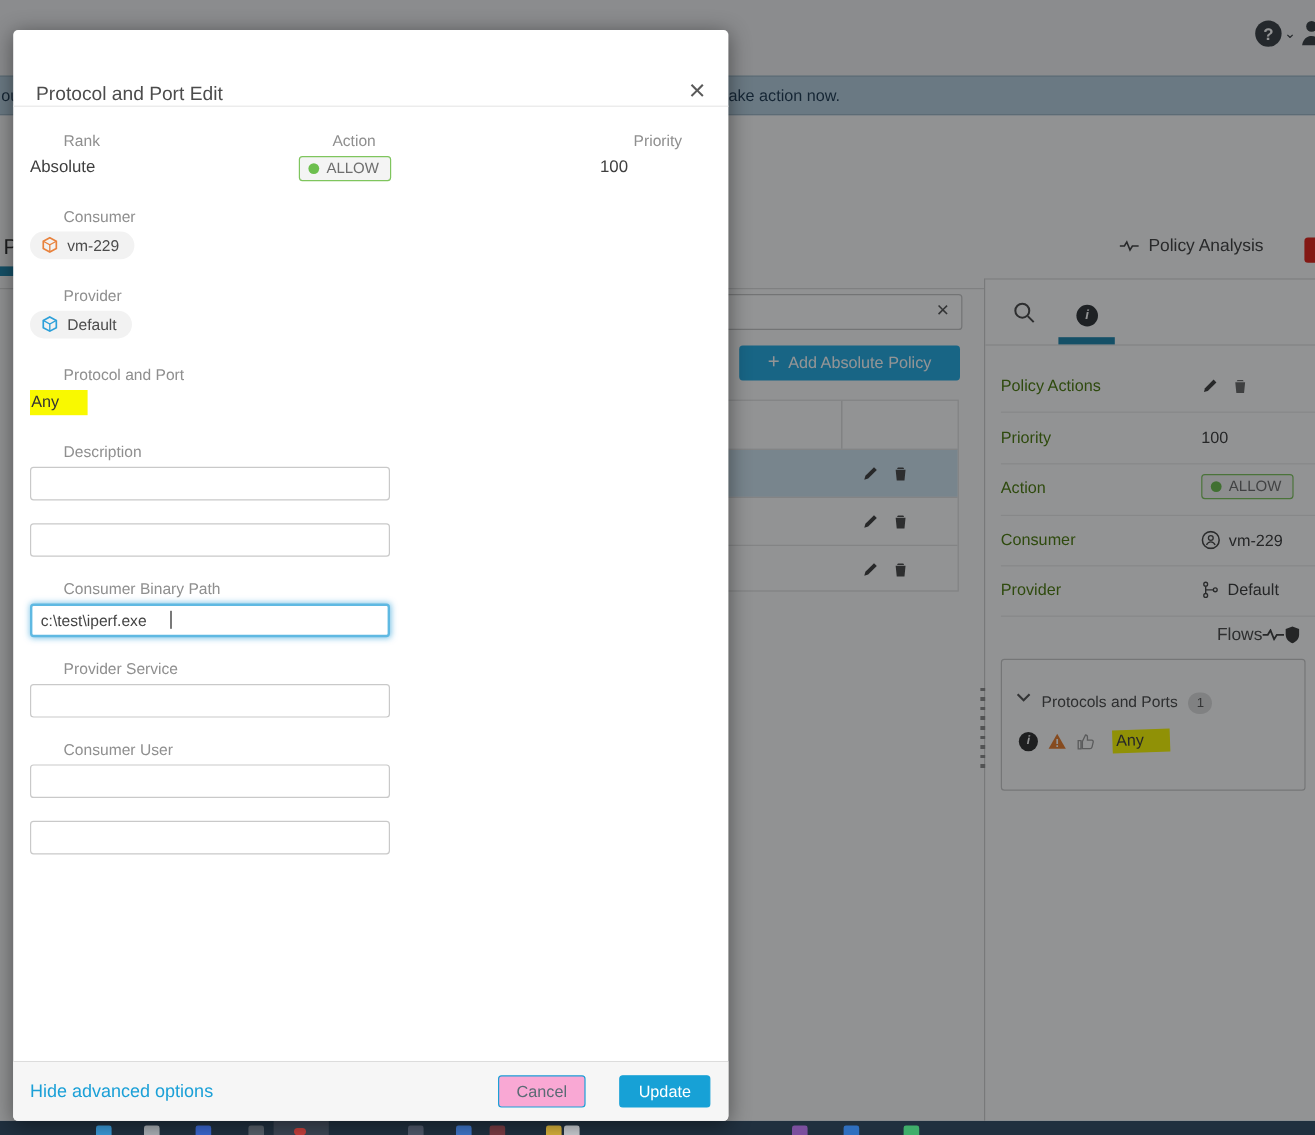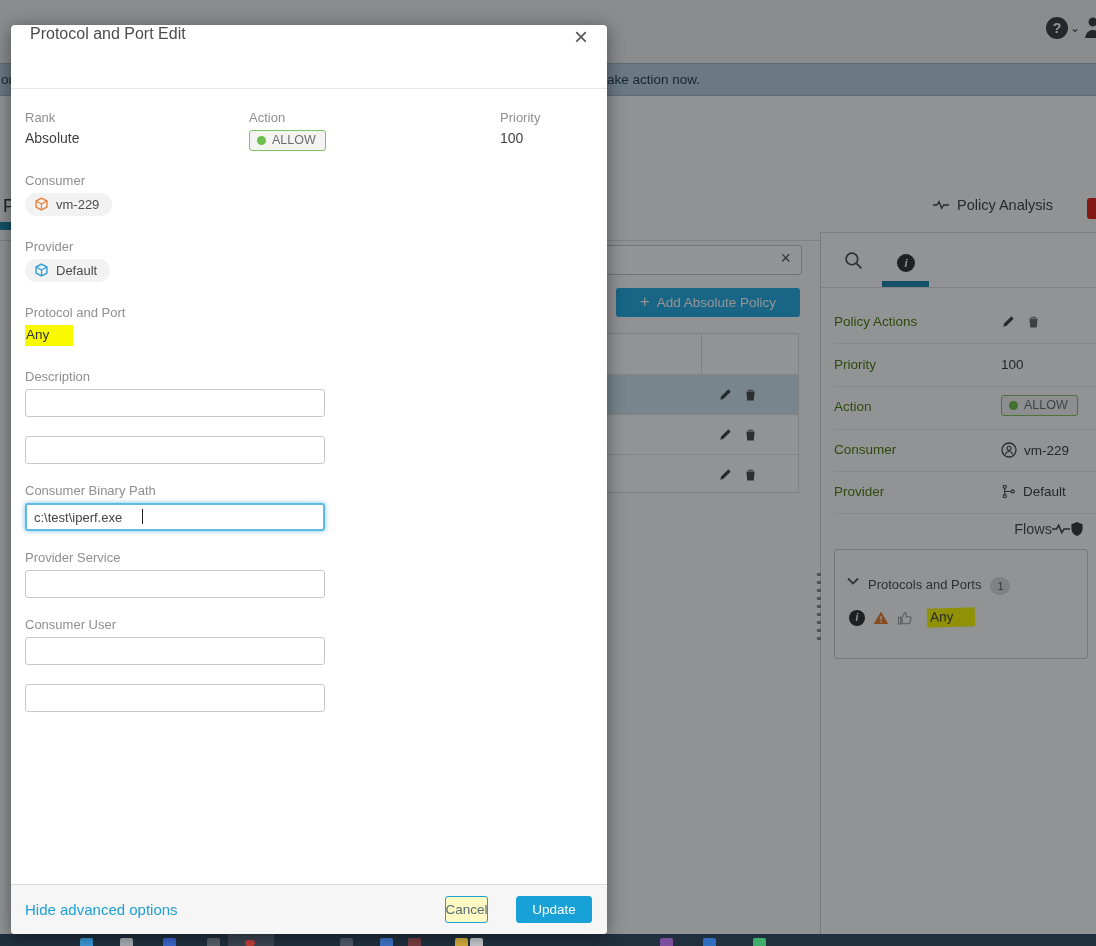--- a/index.html
+++ b/index.html
@@ -72,45 +72,45 @@
     font-style:italic; font-weight:bold; text-align:center; line-height:16px; }
   .hl-yellow { background:#f9f900; color:#3c3c3c; padding:1px 22px 3px 3px; font-size:13.5px; }
   .hl-tilt { transform:rotate(-2deg); display:inline-block; margin-left:6px; }
 
   
   .overlay { position:absolute; left:0; top:0; right:0; bottom:12px; background:rgba(10,12,14,0.44); z-index:1; }
 
   
   .modal { position:absolute; left:11px; top:25px; width:596px; bottom:12px; background:#fff; z-index:3;
     border-radius:4px; box-shadow:0 3px 18px rgba(0,0,0,.45); display:flex; flex-direction:column; }
-  .modal-header { height:64px; flex:0 0 64px; display:flex; align-items:flex-start; padding:0 19px 0 19px;
+  .modal-header { height:64px; flex:0 0 64px; display:flex; align-items:flex-end; padding:0 19px 0 19px;
     border-bottom:1px solid #e8e8e8; }
   .modal-title { font-size:16px; color:#4c4c4c; }
   .modal-close { margin-left:auto; font-size:24px; color:#5a5a5a; line-height:1; cursor:pointer; font-weight:300; }
   .modal-body { flex:1; padding:21px 20px 0 14px; font-size:13px; overflow:hidden; }
-  .fld-label { color:#8f8f8f; font-size:13px; margin-bottom:5px; }
+  .fld-label { color:#8f8f8f; font-size:13px; margin-bottom:5px;margin-left:28px; }
   .fld-value { color:#3f3f3f; font-size:13.5px; }
   .summary { display:grid; grid-template-columns:224px 251px 1fr; margin-bottom:22px; }
   .chip { display:inline-flex; align-items:center; gap:7px; background:#f2f2f2; border-radius:13px;
     padding:4px 13px 4px 9px; color:#4c4c4c; font-size:13px; }
   .chip svg { width:15px; height:15px; }
   .block { margin-bottom:23px; }
   .any-hl { display:inline-block; background:#f9f900; color:#333; padding:2px 24px 4px 1px; font-size:13.5px; }
   .field { margin-bottom:19px; }
   .field input { width:300px; height:28px; border:1px solid #c9c9c9; border-radius:3px; padding:0 7px;
     font-size:13px; color:#444; font-family:"Liberation Sans",sans-serif; outline:none; background:#fff; }
   .field.focused { position:relative; }
   .field.focused input { border:2px solid #5fb9e2; box-shadow:0 0 5px rgba(70,170,220,.75); }
   .caret { position:absolute; left:117px; bottom:7px; width:1px; height:15px; background:#222; }
   .modal-footer { flex:0 0 50px; display:flex; align-items:center; background:#f6f6f6;
     border-top:1px solid #dcdcdc; border-radius:0 0 4px 4px; padding:0 15px 0 14px; }
   .adv-link { color:#1ba0d7; font-size:15px; cursor:pointer; }
   .btn { height:27px; border-radius:3px; font-size:13.5px; display:inline-flex; align-items:center;
     justify-content:center; cursor:pointer; font-family:"Liberation Sans",sans-serif; }
-  .btn-cancel { margin-left:auto; width:43px; background:#fef9c3; border:1px solid #1ba0d7; color:#5a6b74; }
+  .btn-cancel { margin-left:auto; width:73px; background:#f9a8d4; border:1px solid #1ba0d7; color:#5a6b74; }
   .btn-update { margin-left:28px; width:76px; background:#17a1d6; border:1px solid #17a1d6; color:#fff; }
 
   
   .taskbar { position:absolute; left:0; bottom:0; width:1096px; height:12px; background:#20303f; z-index:2; }
   .tb-active { position:absolute; left:228px; top:0; width:46px; height:12px; background:#3c4654; }
   .nub { position:absolute; bottom:0; width:13px; height:8px; border-radius:2px 2px 0 0; }
 
   svg { display:block; }
 </style>
 </head>

